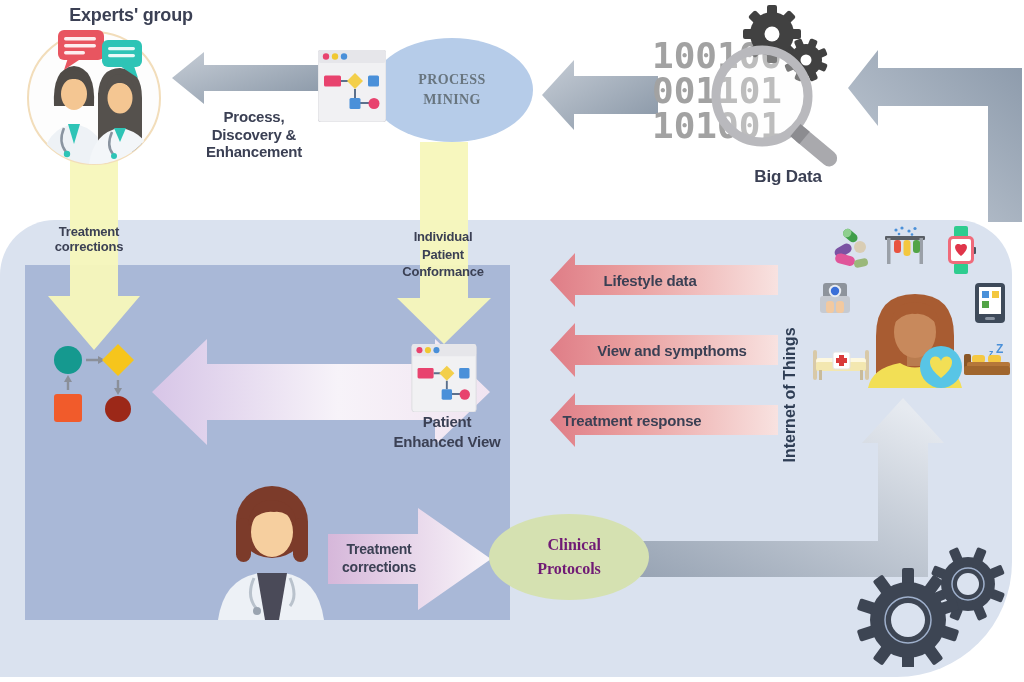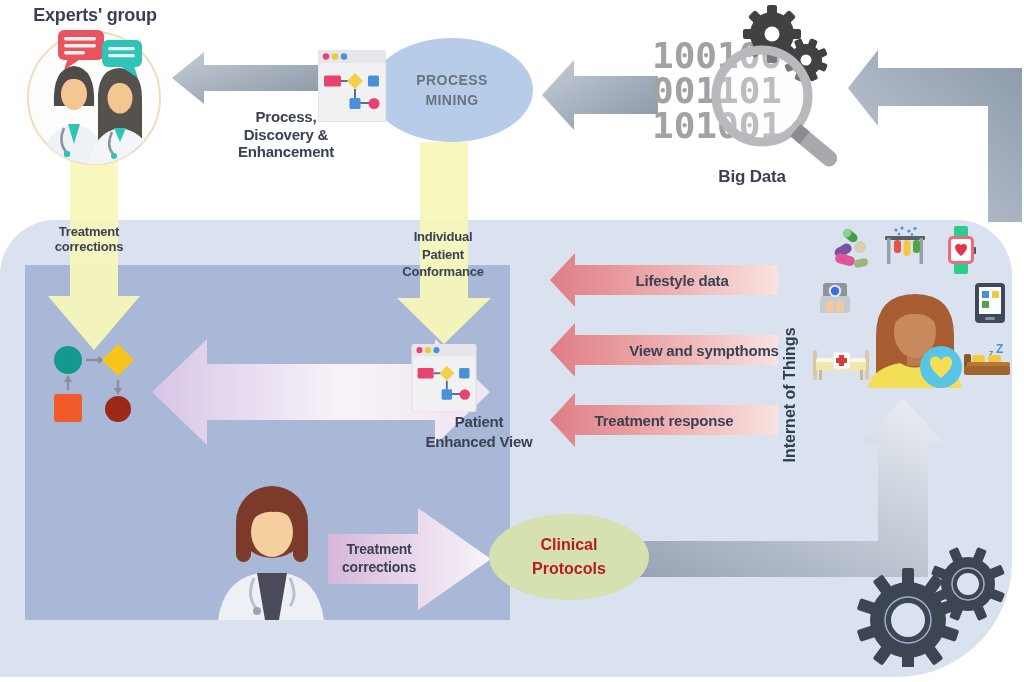--- a/index.html
+++ b/index.html
@@ -5,28 +5,28 @@
   html,body{margin:0;padding:0;background:#fff;}
   .stage{position:relative;width:1024px;height:682px;overflow:hidden;background:#fff;
          font-family:"Liberation Sans",sans-serif;color:#3b4054;}
   .abs{position:absolute;}
   .panel{position:absolute;left:0;top:220px;width:1012px;height:457px;
          background:#dae2ef;border-radius:55px 55px 115px 0;}
   .inner-panel{position:absolute;left:25px;top:265px;width:485px;height:355px;background:#a9b8d7;}
   .lbl{position:absolute;text-align:center;font-weight:700;letter-spacing:-0.2px;
        white-space:pre-line;line-height:1.18;transform:translateX(-50%);}
   .lbl-sm{font-size:13px;}
-  .lbl-md{font-size:15px;margin-left:32px;}
-  .lbl-lg{font-size:17px;}
+  .lbl-md{font-size:15px;}
+  .lbl-lg{font-size:17px;margin-left:36px;}
   .ellipse{position:absolute;border-radius:50%;display:flex;align-items:center;justify-content:center;
-           text-align:center;font-weight:700;white-space:pre-line;}
+           text-align:center;font-weight:700;white-space:pre-line;font-family:Liberation Serif, serif;}
   .pm-ellipse{left:371px;top:38px;width:162px;height:104px;background:#b6cce9;
               color:#68757f;font-size:14px;letter-spacing:.4px;line-height:1.45;}
   .cp-ellipse{left:489px;top:514px;width:160px;height:86px;background:#d5e1b1;
-              color:#b91c1c;font-size:16px;line-height:1.5;}
+              color:#701a75;font-size:16px;line-height:1.5;text-align:right;}
   .binary{position:absolute;left:652px;top:38px;font-family:"DejaVu Sans Mono",monospace;
           font-weight:700;font-size:36px;line-height:35px;color:#a2a2a2;white-space:pre-line;
           letter-spacing:0px;}
   .iot-label{position:absolute;left:790px;top:395px;transform:translate(-50%,-50%) rotate(-90deg);
              font-weight:700;font-size:16px;color:#2f3e55;white-space:nowrap;}
 </style>
 </head>
 <body>
 
 <div class="stage">

